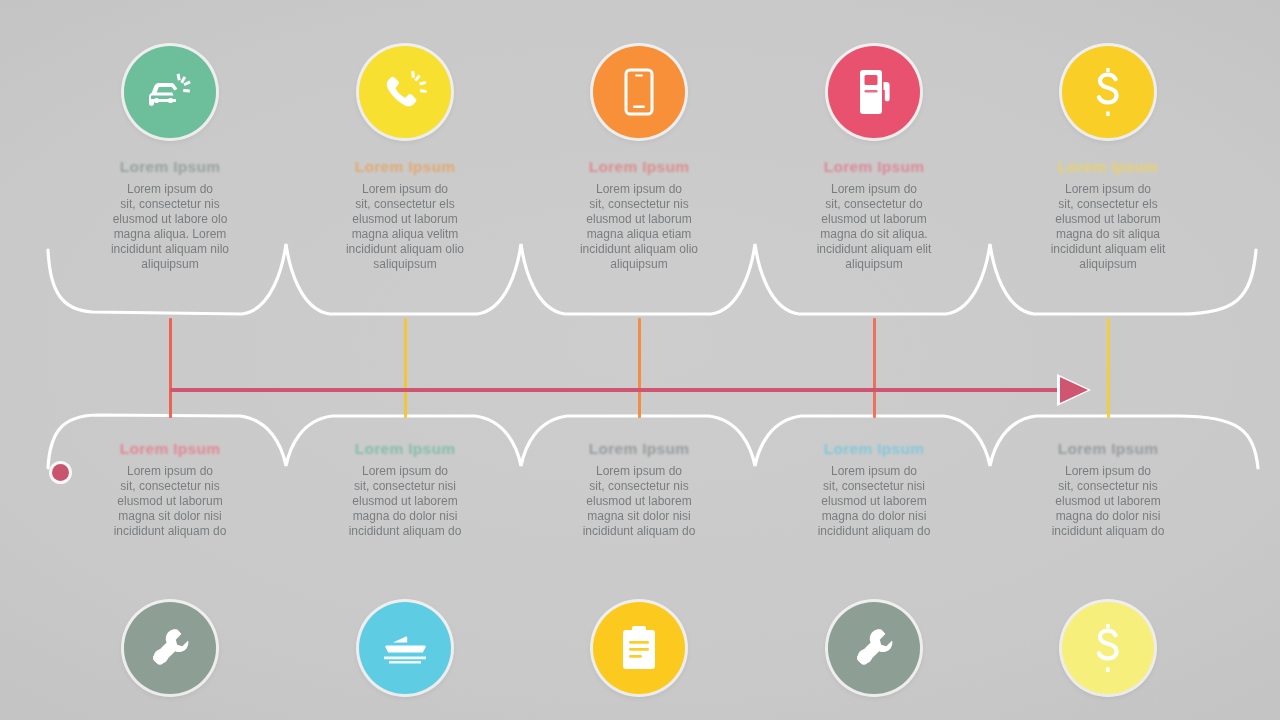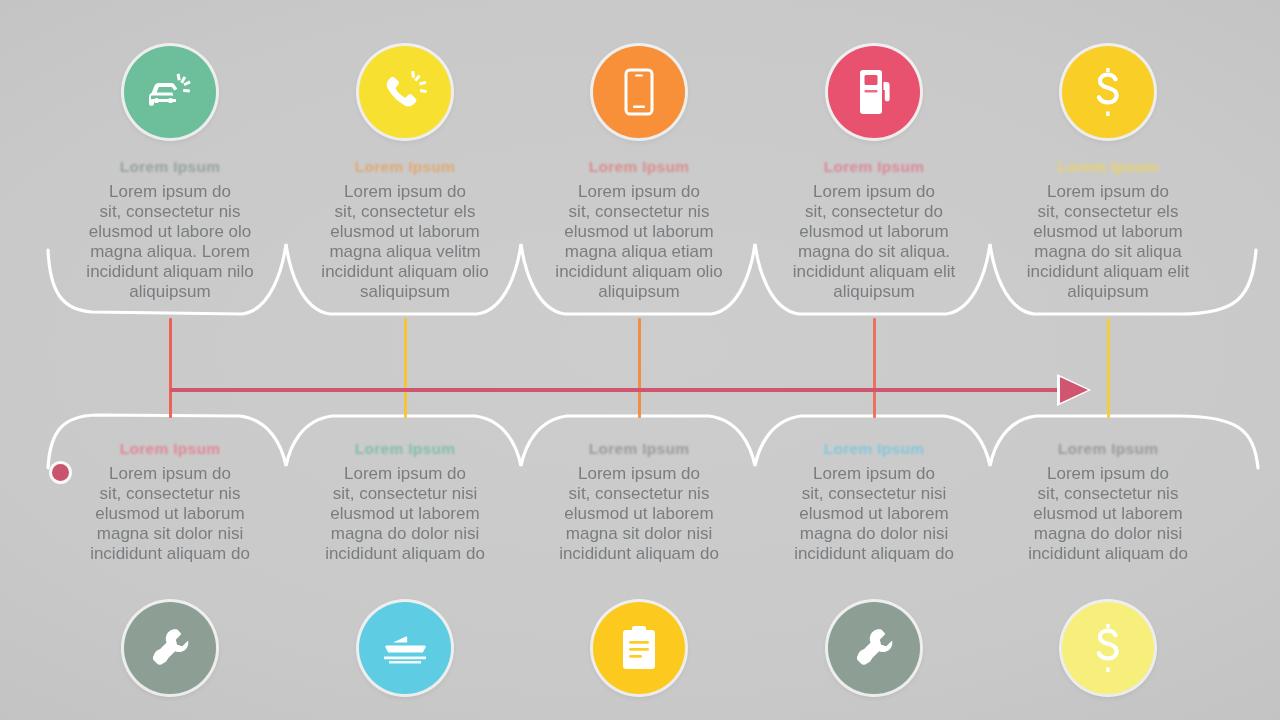--- a/index.html
+++ b/index.html
@@ -52,22 +52,22 @@
   .head {
     font-size: 15.5px;
     font-weight: 700;
     letter-spacing: 0.3px;
     line-height: 18px;
     margin: 0 0 6px 0;
     filter: blur(0.9px);
     opacity: 0.82;
   }
   .body {
-    font-size: 17px;
-    line-height: 20px;
+    font-size: 12px;
+    line-height: 15px;
     color: #6f7376;
     margin: 0;
     padding: 0 16px;
     filter: blur(0.75px);
     opacity: 0.88;
     white-space: pre-line;
   }
 
   
   .vline {

